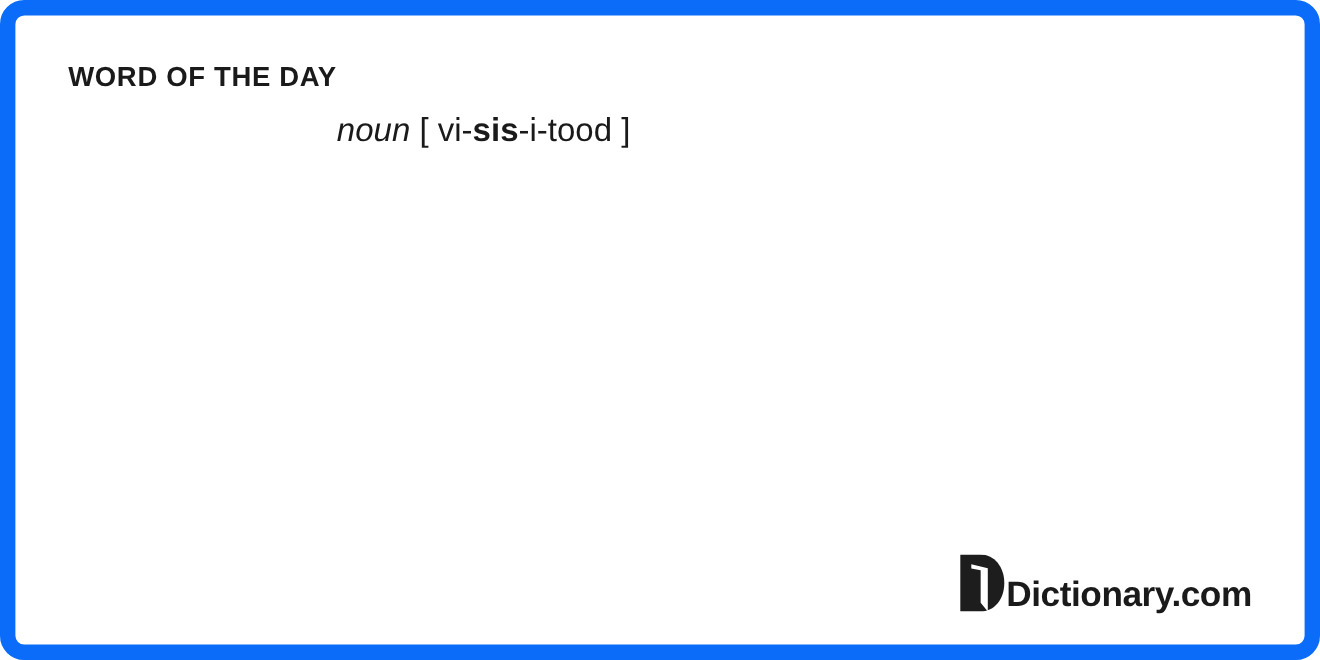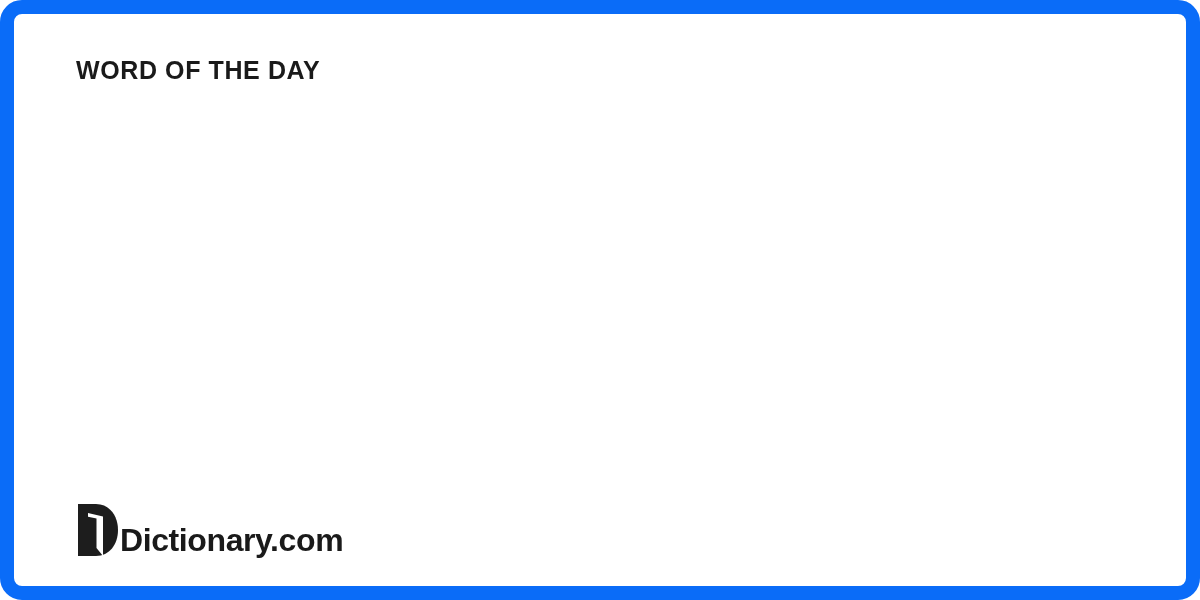--- a/index.html
+++ b/index.html
@@ -22,23 +22,23 @@
     border: 14px solid #0a6cf8;
     border-radius: 22px;
     position: relative;
     display: flex;
     flex-direction: column;
   }
 
   .card-inner {
     box-sizing: border-box;
     flex: 1;
-    padding: 44px 48px 30px 62px;
+    padding: 44px 48px 30px 48px;
     display: flex;
-    flex-direction: column;
+    flex-direction: row;
   }
 
   .eyebrow {
     font-size: 25px;
     font-weight: bold;
     letter-spacing: 0.6px;
     color: #1a1a1a;
     line-height: 1;
     margin: 0;
   }
@@ -101,20 +101,23 @@
 </style>
 </head>
 <body>
 
 <div class="card">
   <div class="card-inner">
 
     <div class="eyebrow">WORD OF THE DAY</div>
 
 
+    <div class="pronunciation">
+      <span class="pos">noun</span><span>&nbsp;</span><span>[</span><span>&nbsp;</span><span>vi-</span><span class="phonetic-stress">sis</span><span>-i-tood</span><span>&nbsp;</span><span>]</span>
+    </div>
 
 
     <div class="spacer"></div>
 
     <div class="footer">
 
       <svg class="brand-mark" viewBox="0 0 44 52" xmlns="http://www.w3.org/2000/svg">
         <path d="M2 0 H20 C33.3 0 42 11.6 42 26 C42 40.4 33.3 52 20 52 H2 Z" fill="#1d1d1d"></path>
         <path d="M12 9 L27 12.5 L27 52 L20.5 44 L20.5 14.5 L12 12.8 Z" fill="#ffffff"></path>
       </svg>

